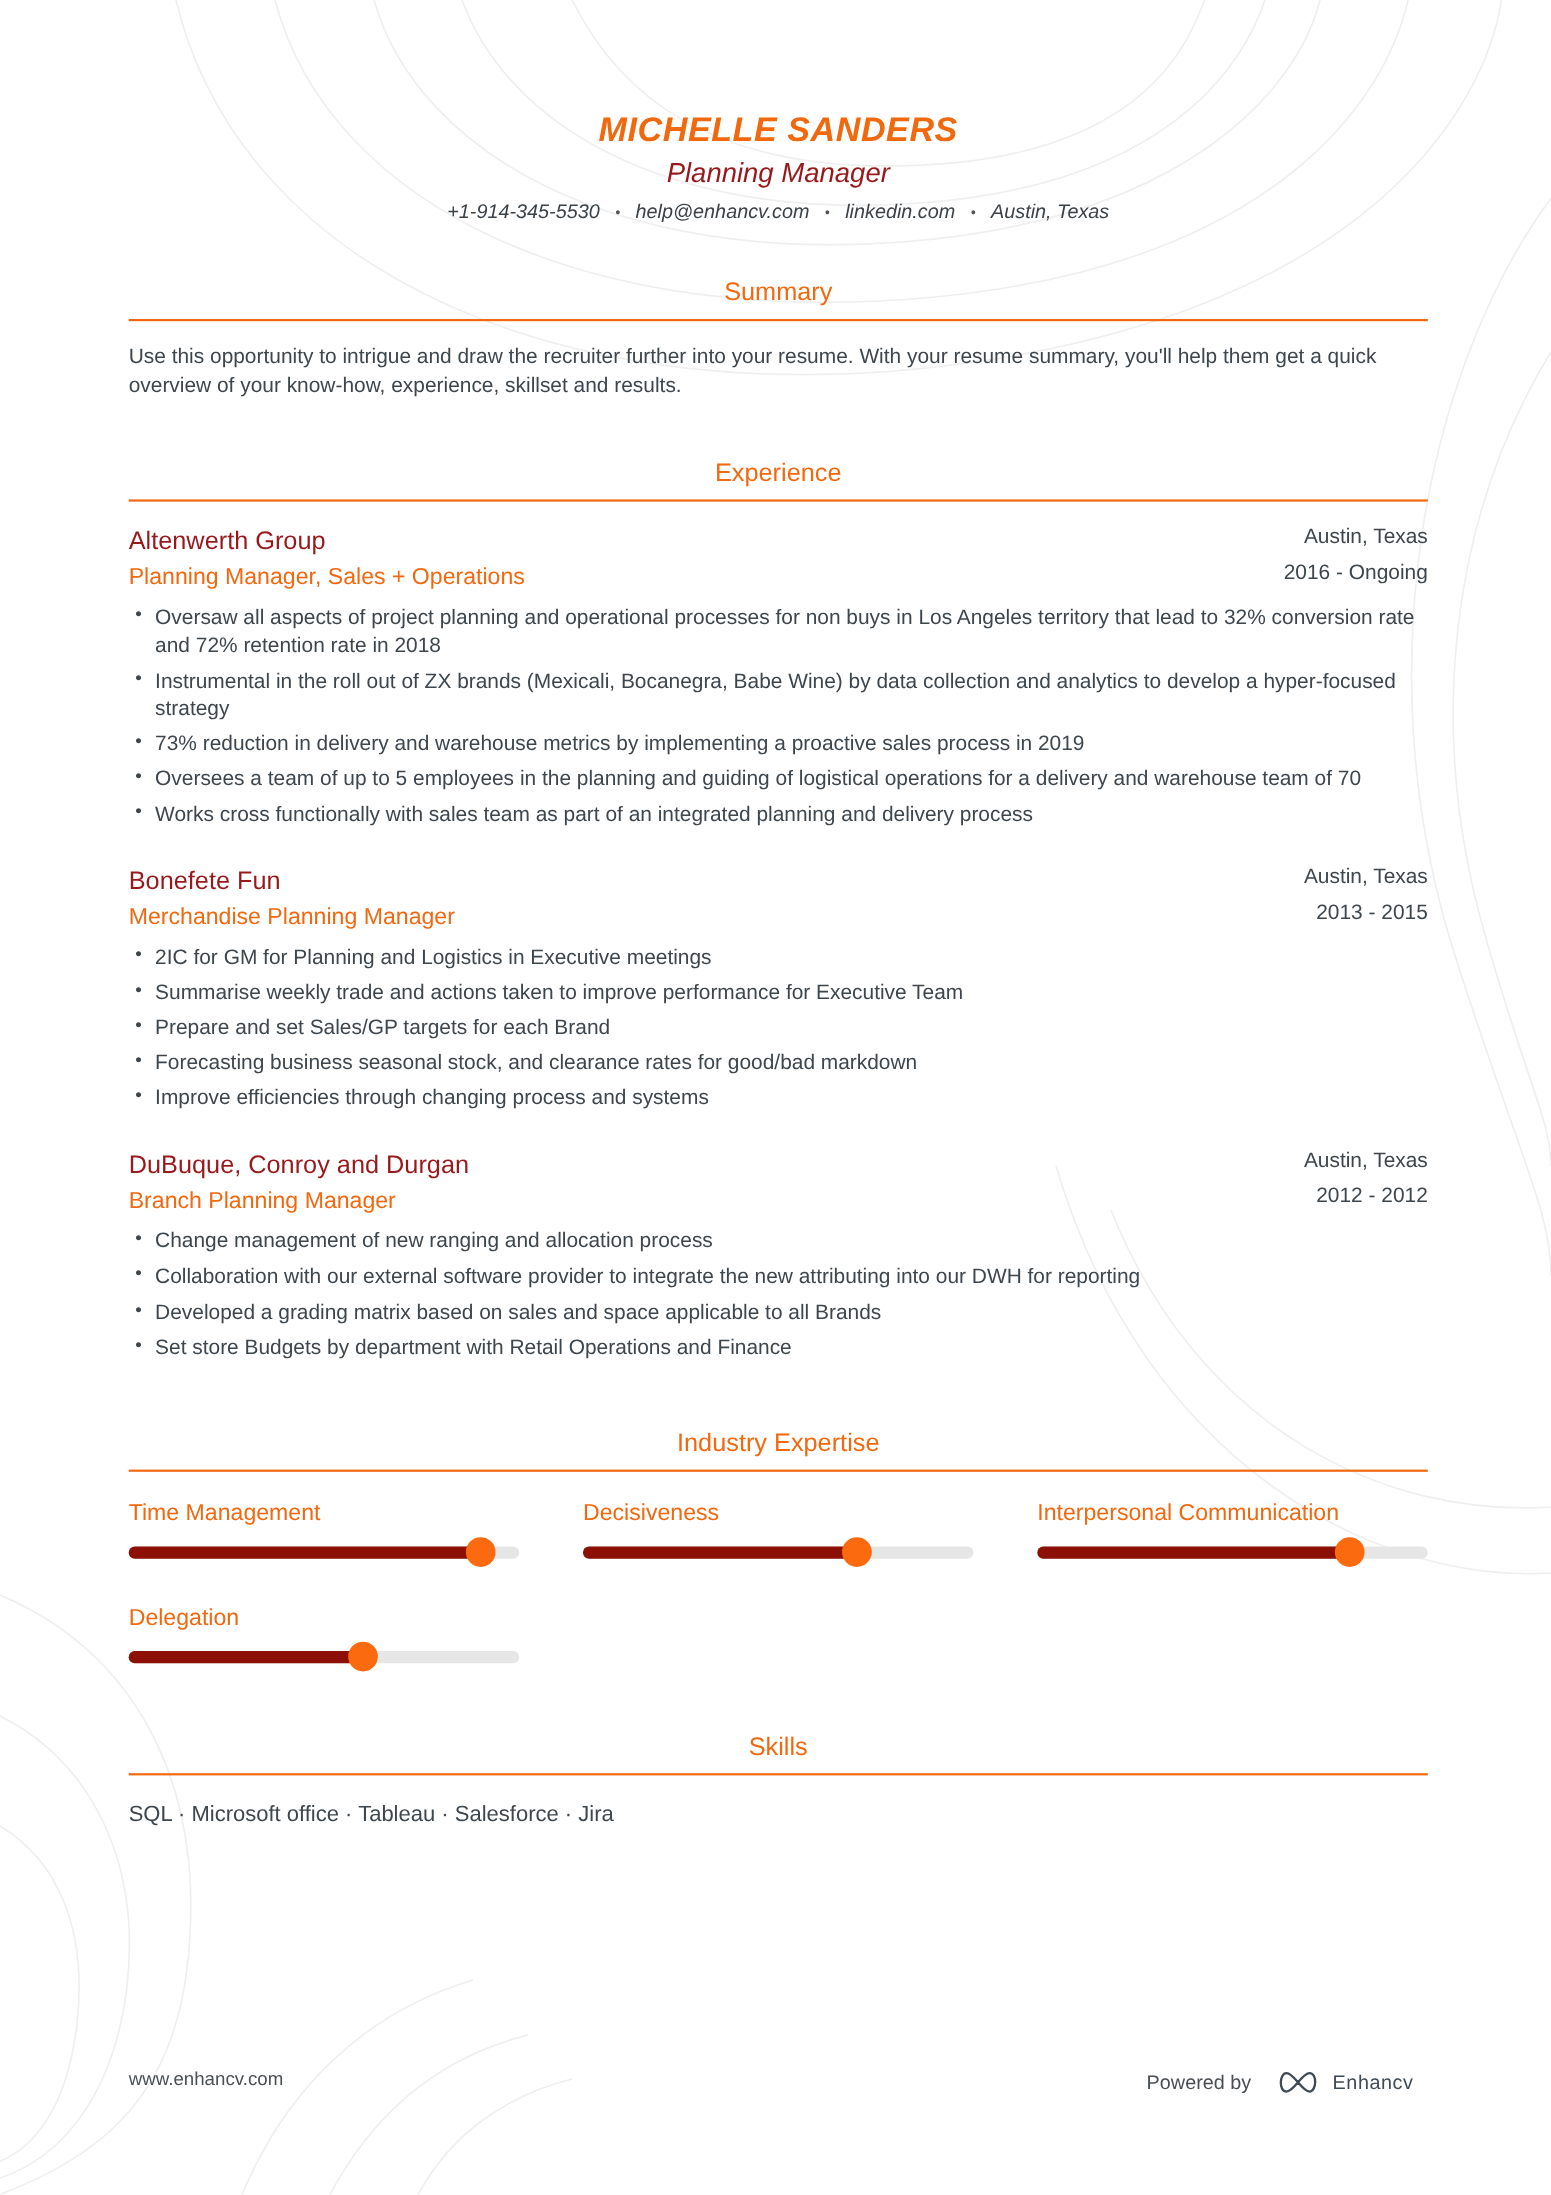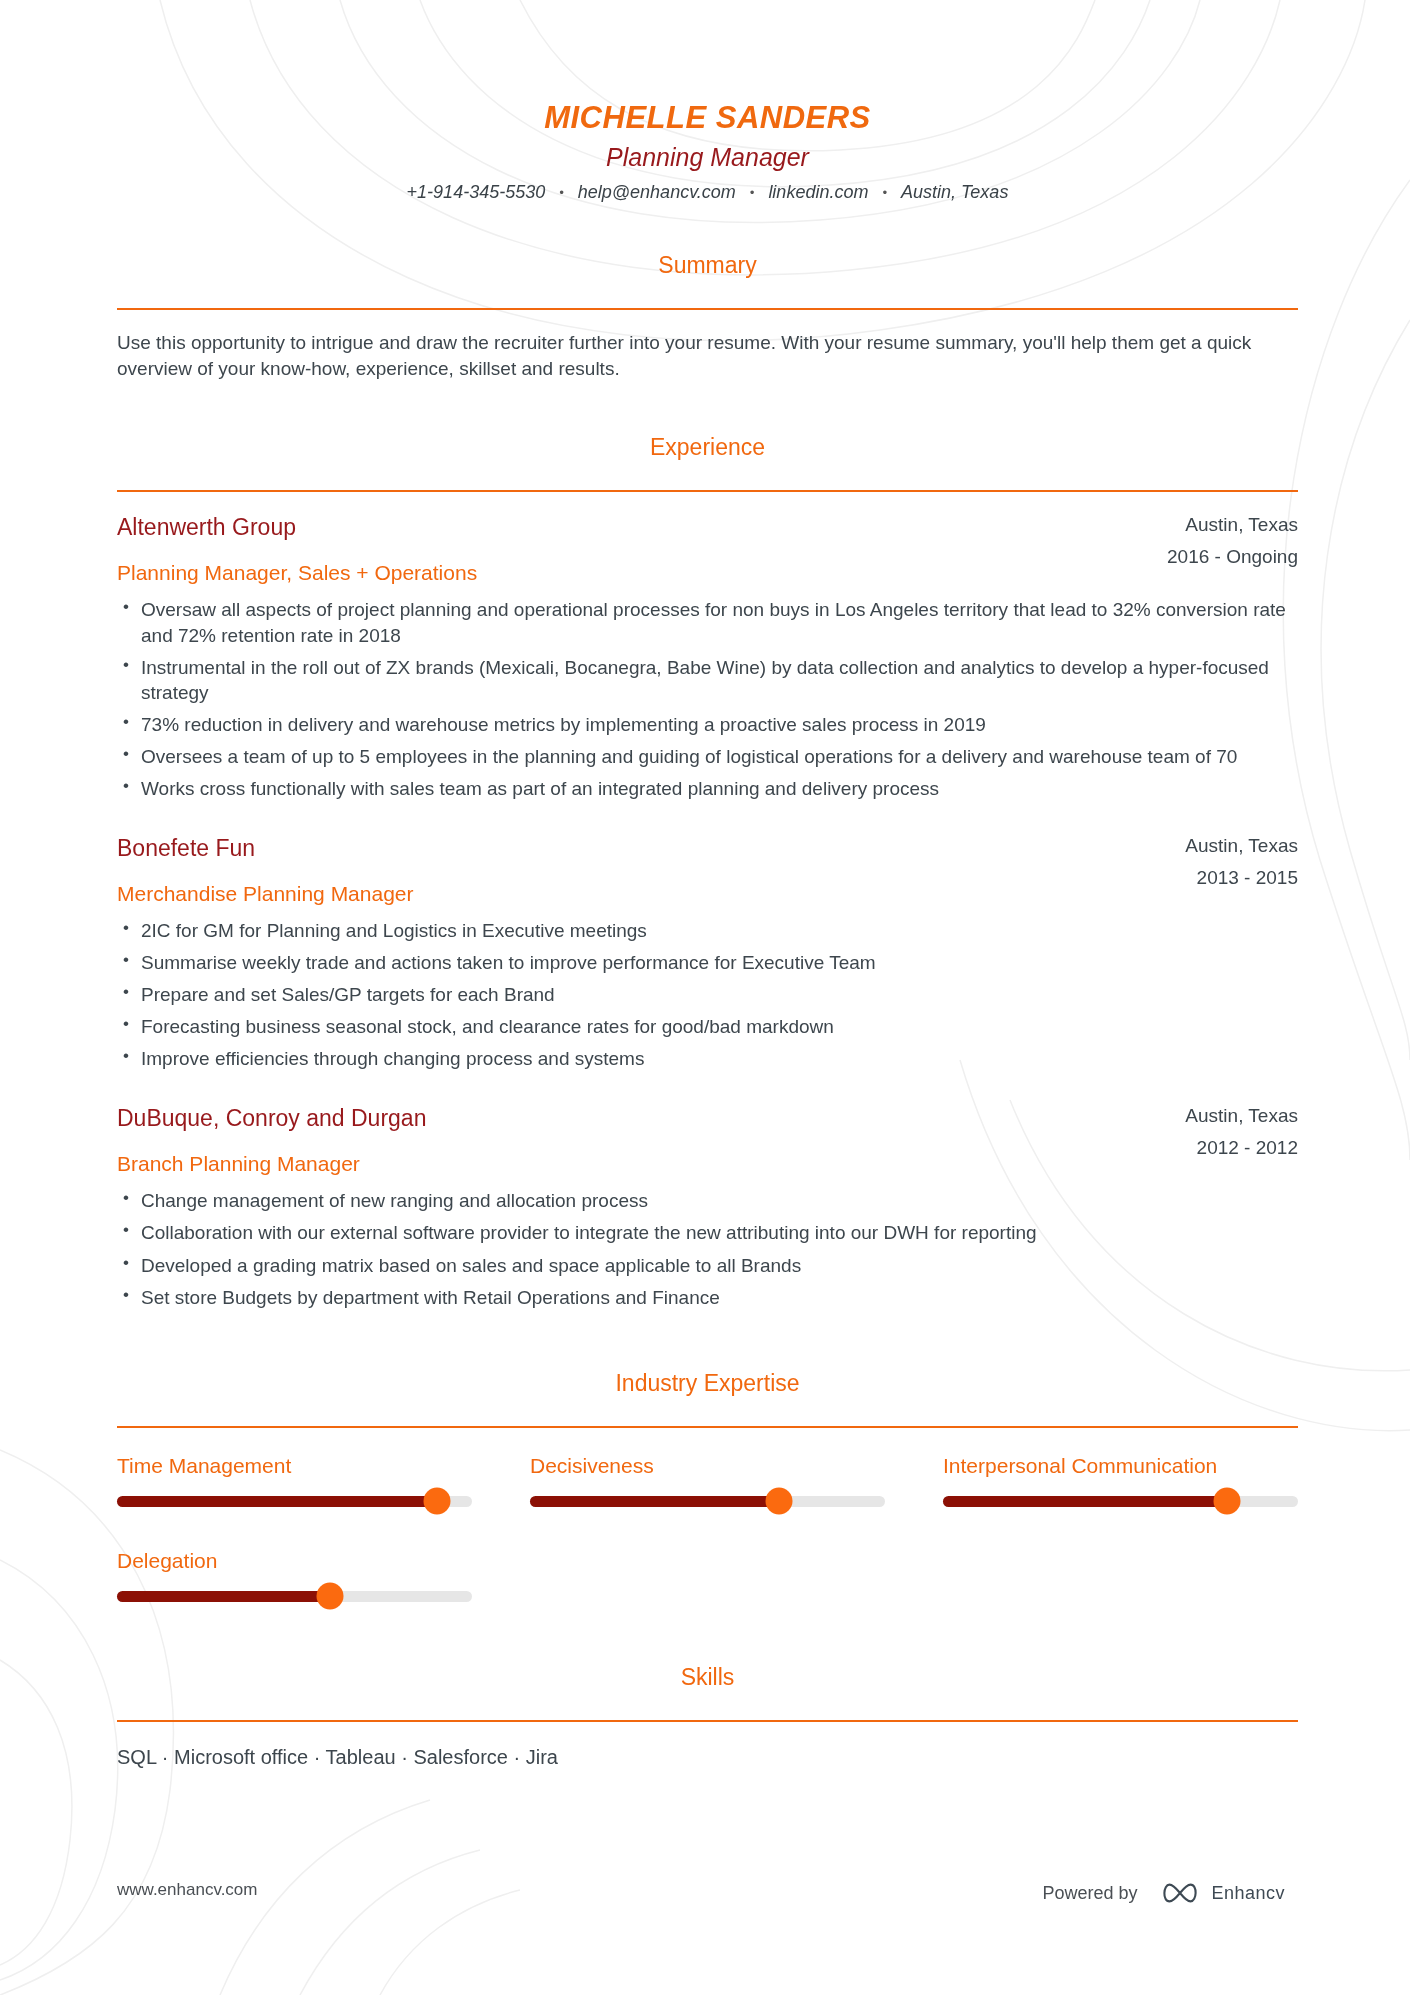--- a/index.html
+++ b/index.html
@@ -35,34 +35,34 @@
     margin-top: 10px; font-size: 18px; color: #3A4248;
     display: flex; justify-content: center; align-items: center; gap: 14px;
   }
   .contact-sep { color: #555; font-size: 13px; }
 
   
   .section-heading {
     text-align: center;
     font-size: 23px;
     color: #F1680F;
-    padding-bottom: 29px;
+    padding-bottom: 11px;
     border-bottom: 2px solid #F1680F;
   }
   .sec-summary .section-heading { margin-top: 49px; }
   .summary-text {
     margin-top: 20px; font-size: 19px; line-height: 1.38;
   }
 
   .sec-experience .section-heading { margin-top: 52px; }
   .exp-entry { margin-top: 22px; }
   .exp-entry + .exp-entry { margin-top: 34px; }
   .exp-head { display: flex; justify-content: space-between; }
   .exp-company { font-size: 23px; color: #98191C; }
-  .exp-role { font-size: 21px; color: #F1680F; margin-top: 20px; }
+  .exp-role { font-size: 21px; color: #F1680F; margin-top: 8px; }
   .exp-right { text-align: right; font-size: 19px; color: #3D464D; }
   .exp-location { }
   .exp-dates { margin-top: 10px; }
   .bullet-list { list-style: none; margin-top: 12px; }
   .bullet-list li {
     position: relative;
     padding-left: 24px;
     font-size: 19px;
     line-height: 1.32;
     margin-top: 7px;

